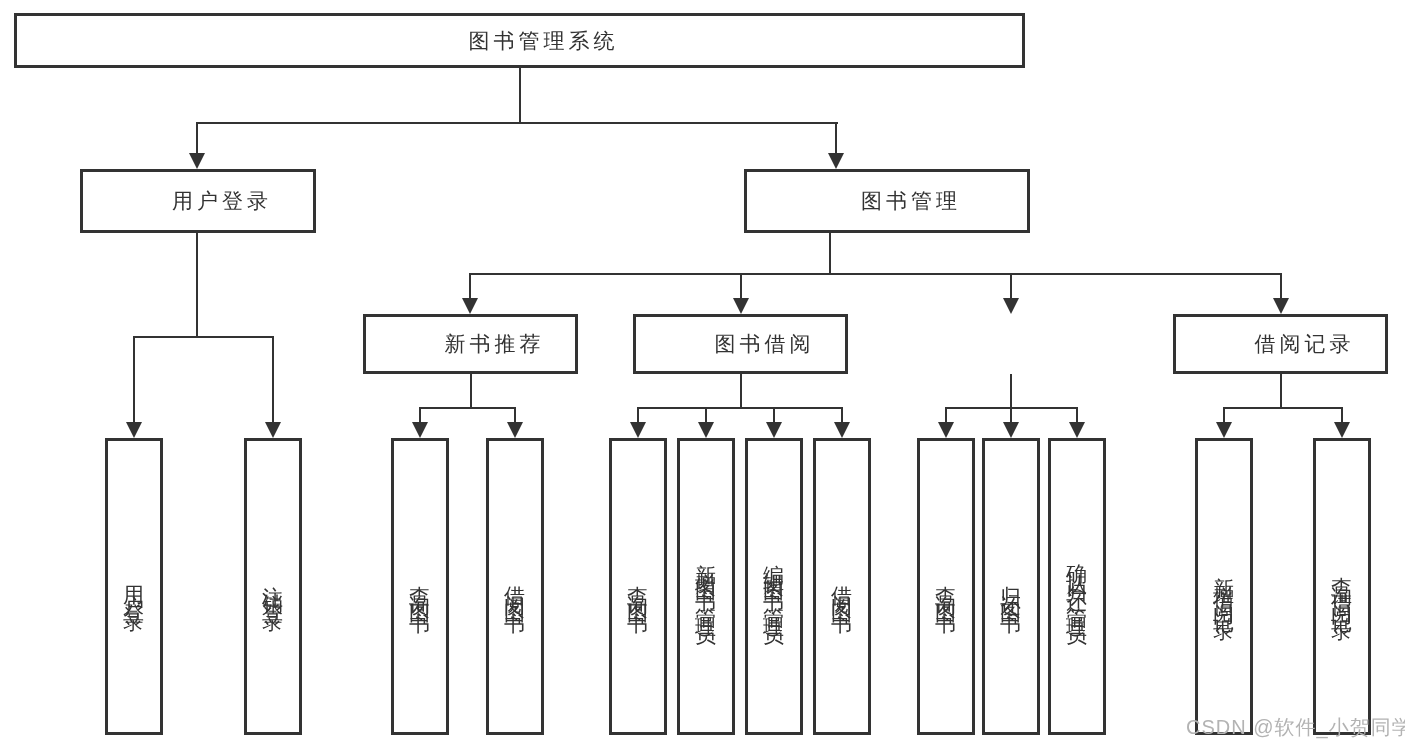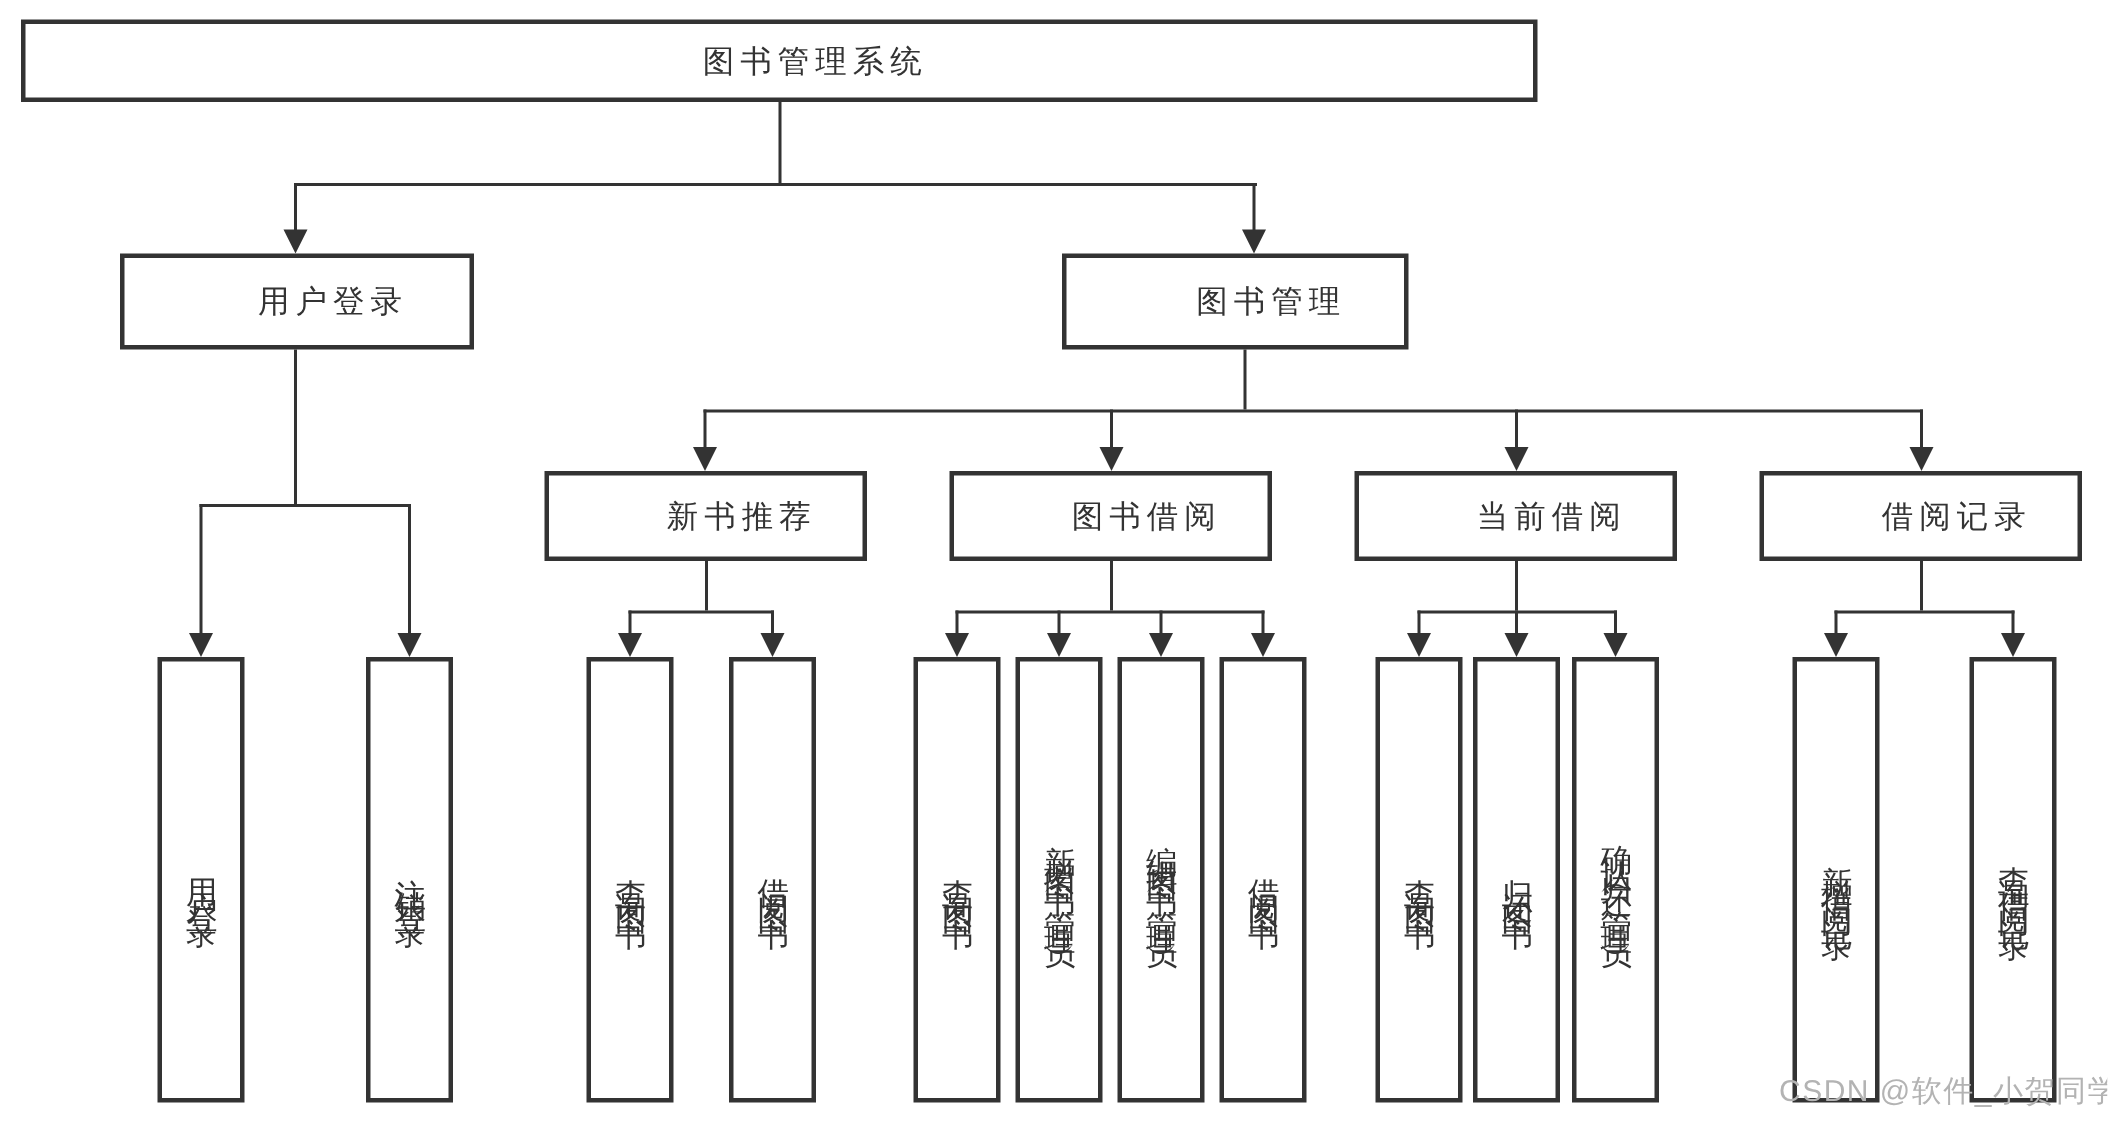--- a/index.html
+++ b/index.html
@@ -47,35 +47,32 @@
 <div id="stage">
 
   <div class="hbox" style="left:14px;top:13px;width:1011px;height:55px">
     <span>图书管理系统</span>
   </div>
 
   <div class="hbox" style="left:80px;top:169px;width:236px;height:64px">
     <span>用户登录</span>
   </div>
 
-  <div class="hbox" style="left:708px;top:169px;width:231px;height:64px">
+  <div class="hbox" style="left:744px;top:169px;width:286px;height:64px">
     <span>图书管理</span>
   </div>
 
   <div class="hbox" style="left:633px;top:314px;width:215px;height:60px">
     <span>图书借阅</span>
   </div>
 
   <div class="hbox" style="left:363px;top:314px;width:215px;height:60px">
     <span>新书推荐</span>
   </div>
 
-  <div class="hbox" style="left:903px;top:314px;width:215px;height:60px">
-    <span>当前借阅</span>
-  </div>
 
   <div class="hbox" style="left:1173px;top:314px;width:215px;height:60px">
     <span>借阅记录</span>
   </div>
 
   <div class="vbox" style="left:105px">
     <span class="vtext">用户登录</span>
   </div>
   <div class="vbox" style="left:244px">
     <span class="vtext">注销登录</span>

